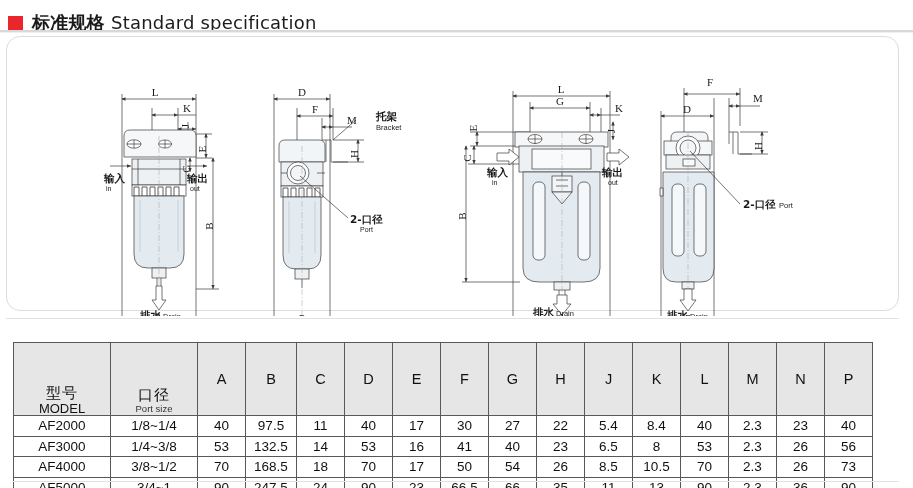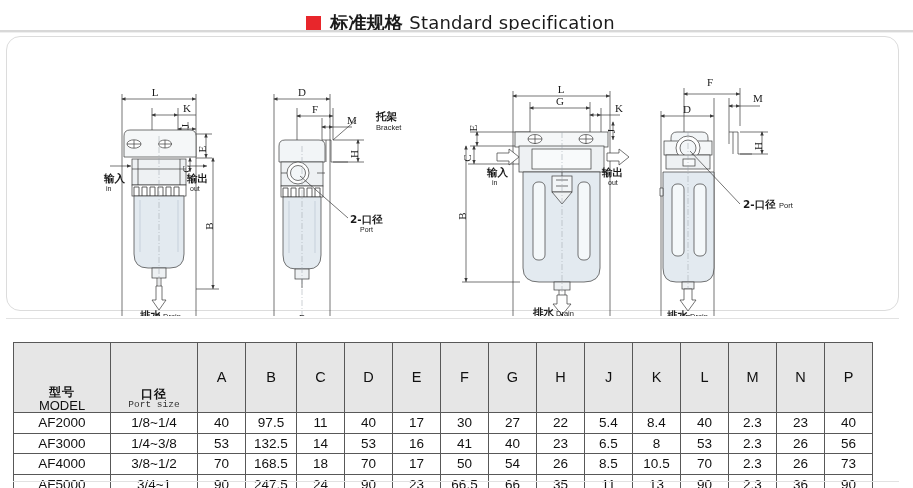--- a/index.html
+++ b/index.html
@@ -7,21 +7,21 @@
     width:913px;height:488px;
     background:#ffffff;
     font-family:"Liberation Sans","DejaVu Sans",sans-serif;
     color:#1a1a1a;
     overflow:hidden;
     position:relative;
   }
   
   .header{
     position:absolute;left:0;top:4px;width:913px;height:38px;
-    display:flex;align-items:center;justify-content:center;
+    display:flex;align-items:center;
   }
   .header .redsq{
     width:15px;height:15px;background:#e8262b;margin-left:8px;margin-right:9px;
     flex:none;
   }
   .header .htitle{
     font-size:19px;letter-spacing:.2px;color:#1b1b1b;
     font-family:"DejaVu Sans","Liberation Sans",sans-serif;
     white-space:nowrap;
   }
@@ -66,27 +66,27 @@
     white-space:nowrap;
   }
   .spec-table thead th{
     background:#e6e6e6;
     height:34px;
     line-height:1.05;
     vertical-align:middle;
     font-size:14.5px;
   }
   .spec-table thead th .cn{
-    display:block;font-size:12px;font-weight:700;
+    display:block;font-size:15px;font-weight:400;
     font-family:"DejaVu Sans","Liberation Sans",sans-serif;
     letter-spacing:1px;
     margin-top:43px;
   }
   .spec-table thead th .en{display:block;font-size:13px;}
-  .spec-table thead th .en.small{font-size:9.5px;color:#333;font-family:Liberation Mono, monospace;}
+  .spec-table thead th .en.small{font-size:9.5px;color:#333;}
   .col-model{width:96px;}
   .col-port{width:86px;}
   .col-dim{width:47px;}
   .col-dim-wide{width:50px;}
   td.lcell{text-align:center;}
   .square-glyph{
     display:inline-block;width:11px;height:11px;border:1.4px solid #222;
     vertical-align:-1px;
   }
   .tbl-underline{

